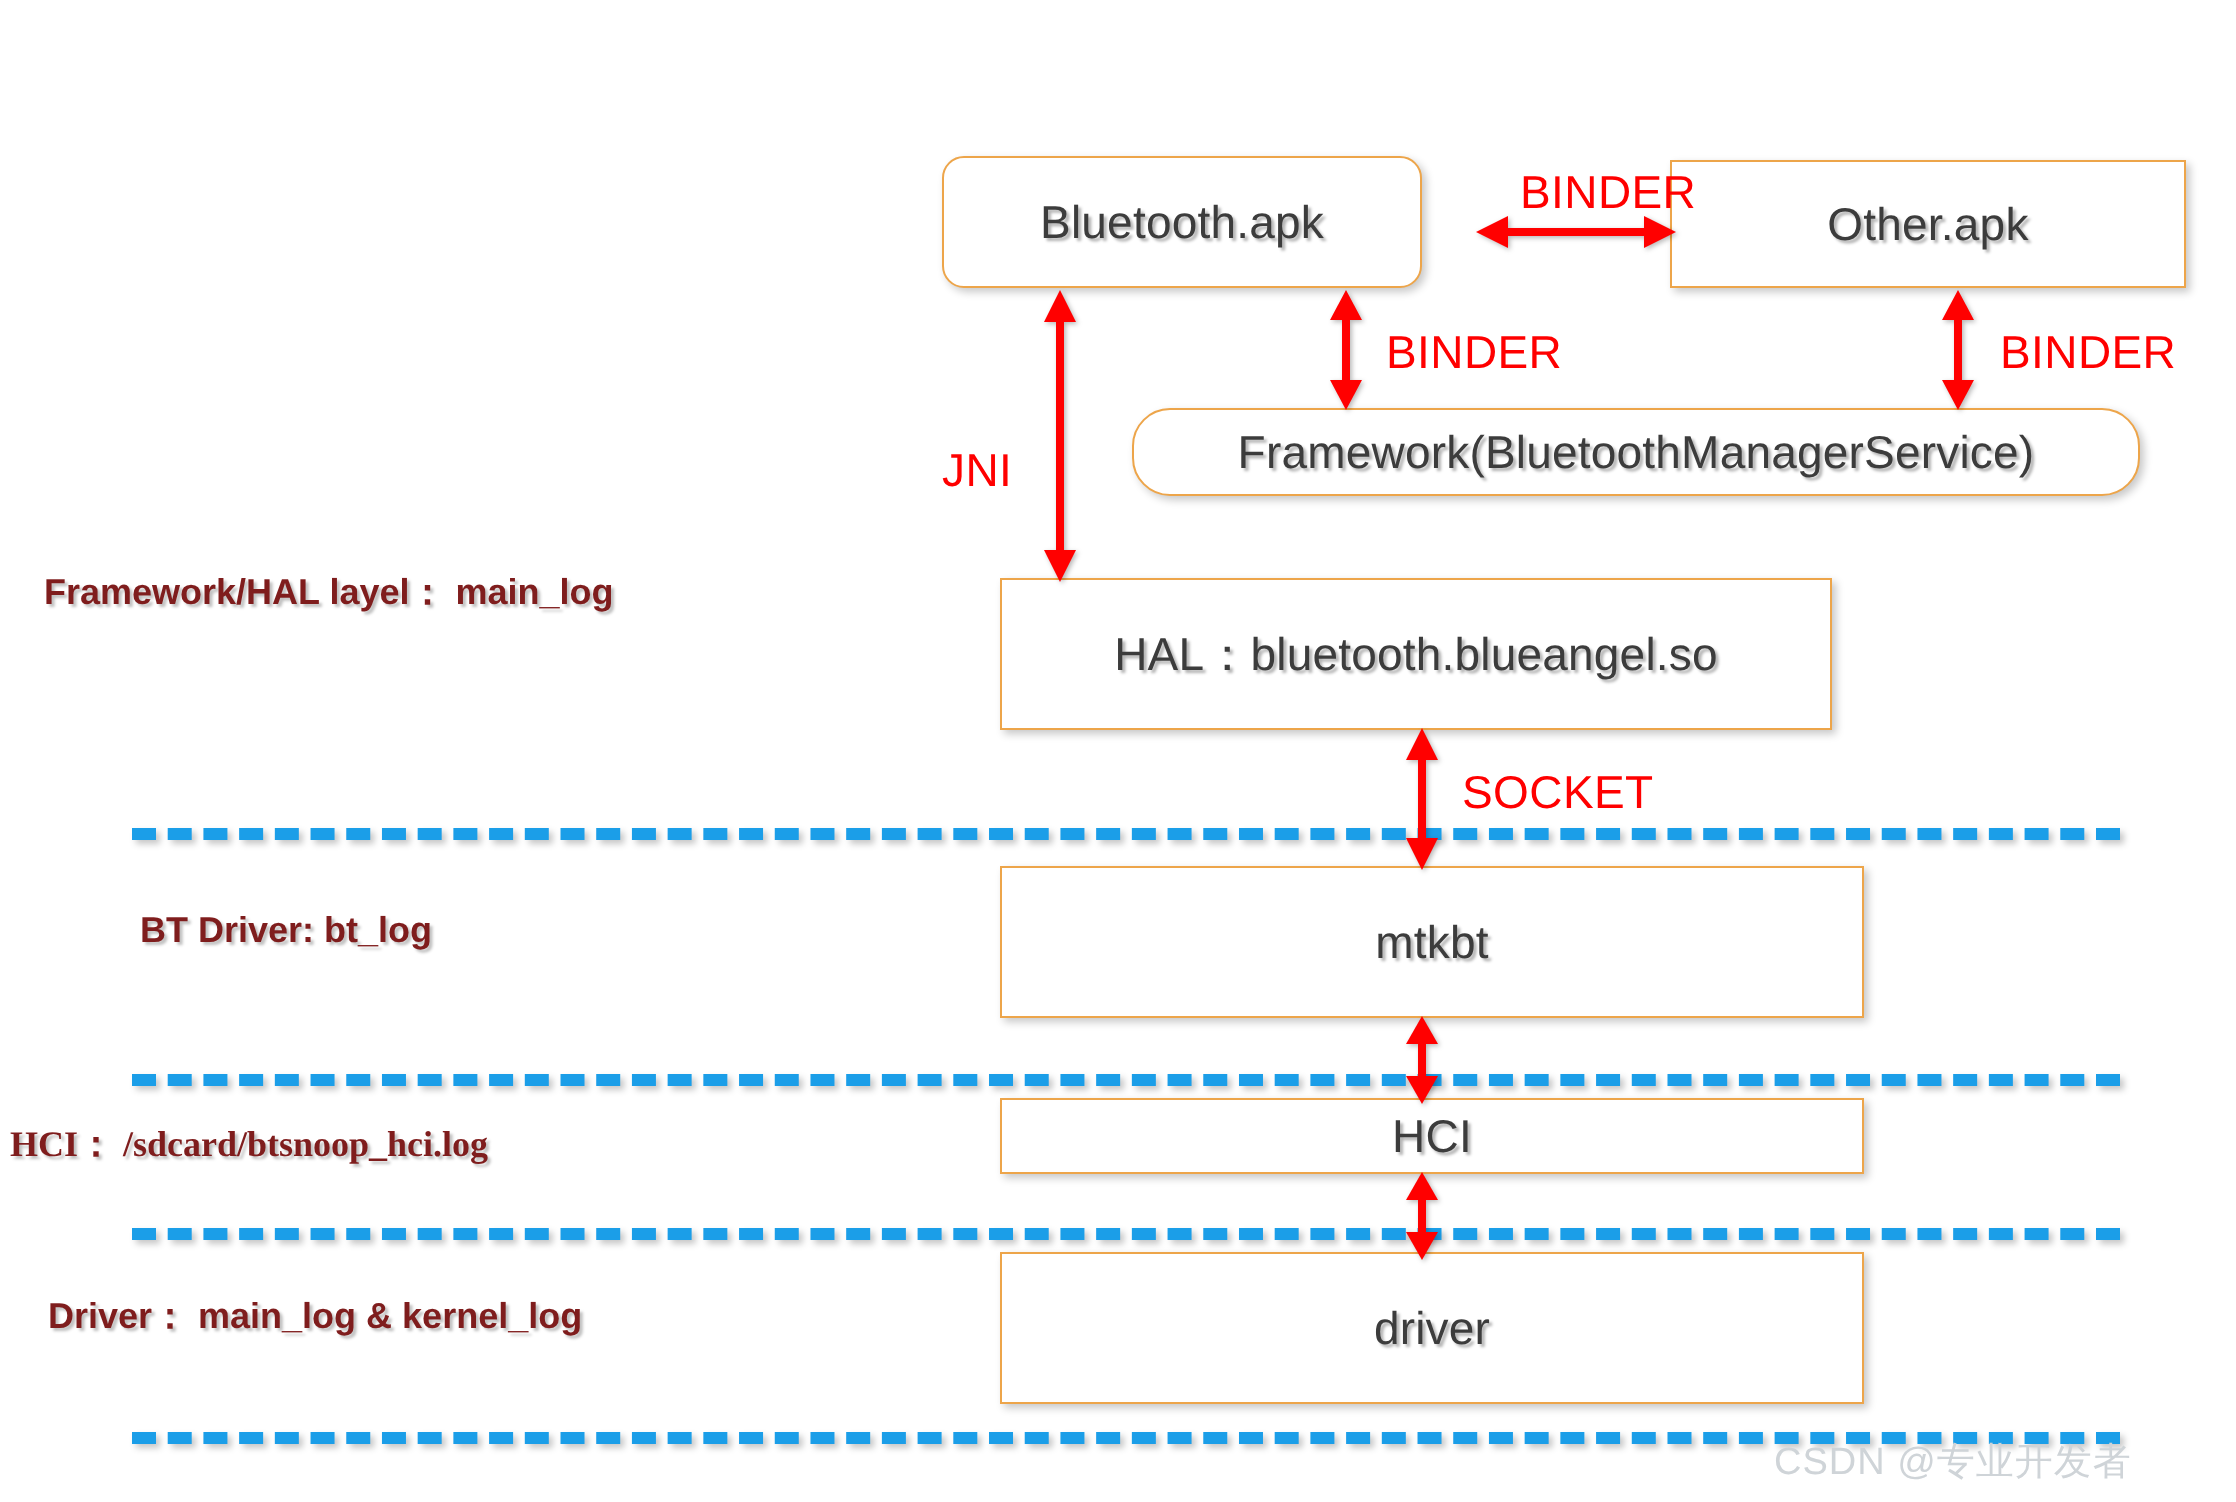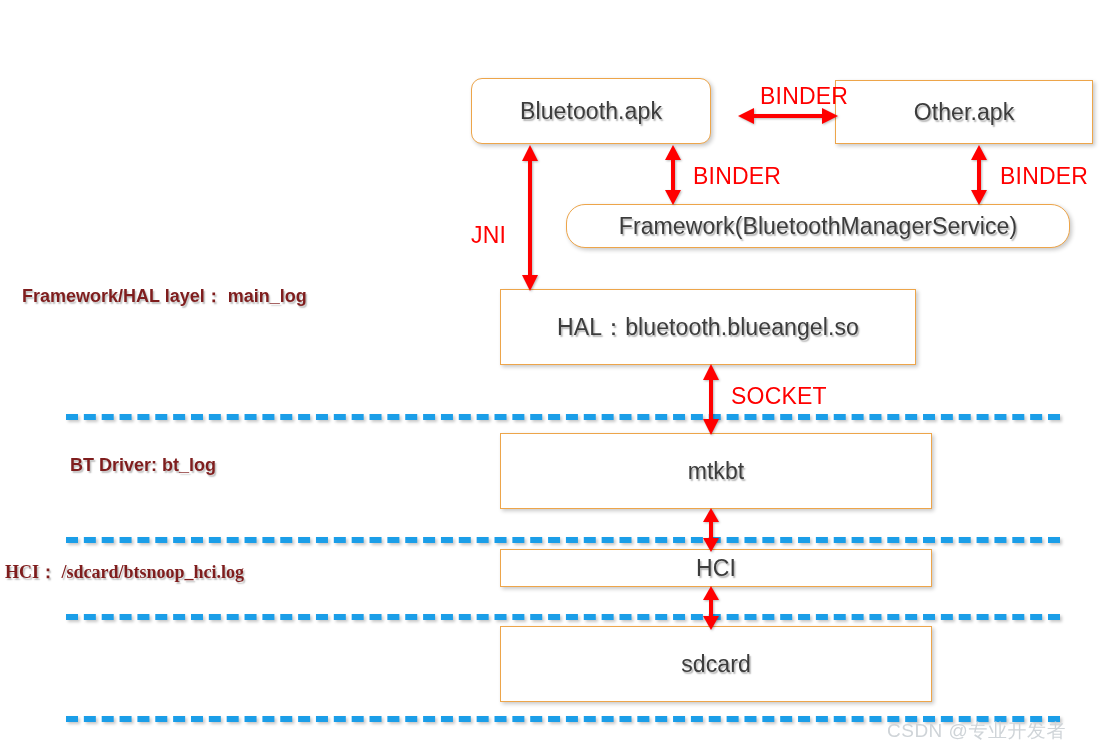--- a/index.html
+++ b/index.html
@@ -105,34 +105,35 @@
 
   <div class="box" style="left:500px; top:433px; width:432px; height:76px;">
     <span class="box-label">mtkbt</span>
   </div>
 
   <div class="box" style="left:500px; top:549px; width:432px; height:38px;">
     <span class="box-label">HCI</span>
   </div>
 
   <div class="box" style="left:500px; top:626px; width:432px; height:76px;">
-    <span class="box-label">sdcard</span>
+    <span class="box-label">driver</span>
   </div>
 
   <div class="divider" style="left:66px; top:414px; width:994px;"></div>
   <div class="divider" style="left:66px; top:537px; width:994px;"></div>
   <div class="divider" style="left:66px; top:614px; width:994px;"></div>
   <div class="divider" style="left:66px; top:716px; width:994px;"></div>
 
   <div class="layer-label" style="left:22px; top:284px;">Framework/HAL layel： main_log</div>
 
   <div class="layer-label" style="left:70px; top:455px;">BT Driver: bt_log</div>
 
   <div class="layer-label" style="left:5px; top:560px;font-family:Liberation Serif, serif;">HCI： /sdcard/btsnoop_hci.log</div>
 
+  <div class="layer-label" style="left:24px; top:646px;">Driver： main_log &amp; kernel_log</div>
 
   <div class="arrow" style="left:738px; top:104px;">
     <svg width="100" height="24" viewBox="0 0 100 24">
       <line x1="11" y1="12" x2="89" y2="12" stroke="#FF0000" stroke-width="4"></line>
       <polygon points="0,12 16,4 16,20" fill="#FF0000"></polygon>
       <polygon points="100,12 84,4 84,20" fill="#FF0000"></polygon>
     </svg>
   </div>
 
   <div class="arrow" style="left:661px; top:145px;">

